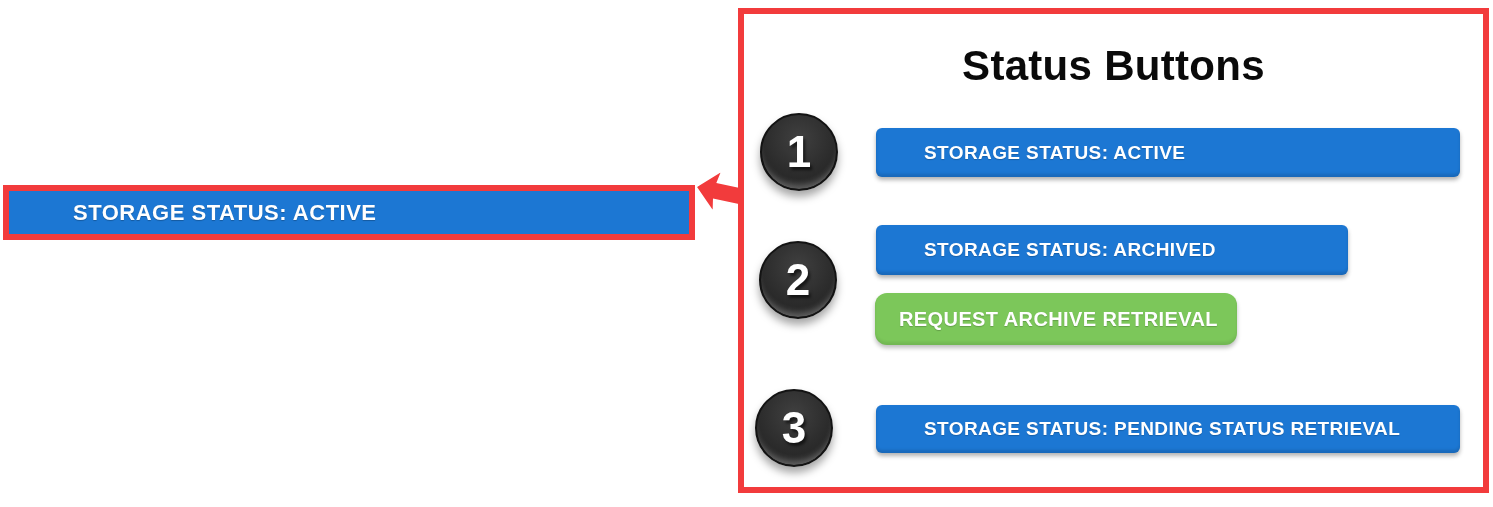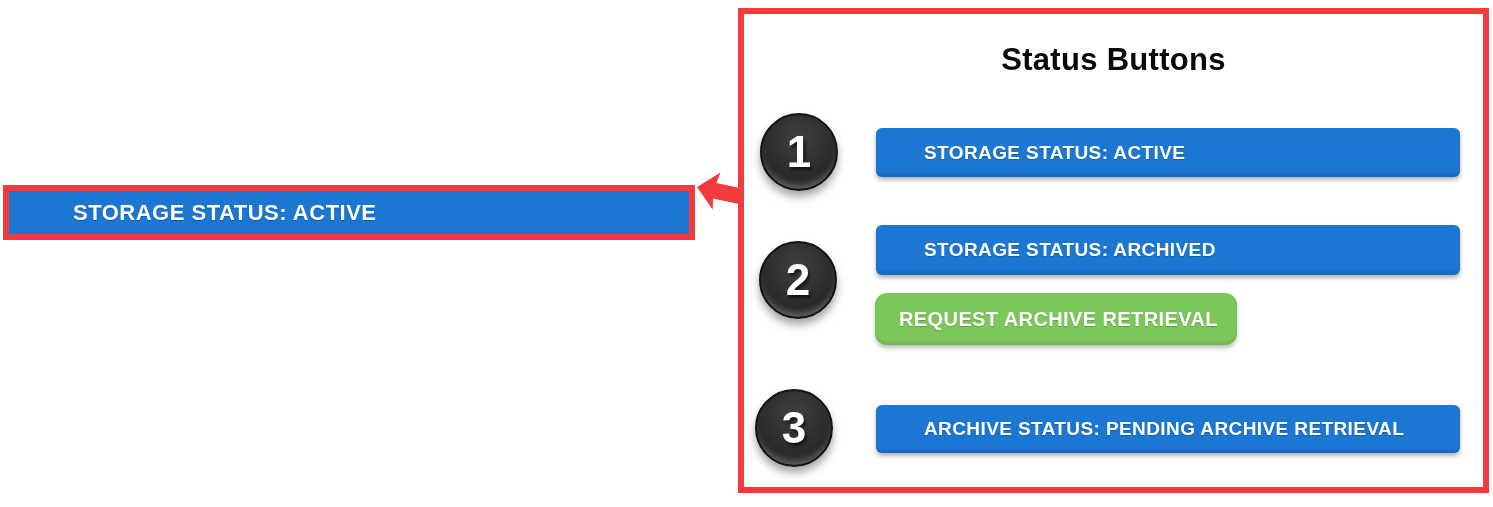--- a/index.html
+++ b/index.html
@@ -26,21 +26,21 @@
     transform:rotate(12deg);transform-origin:100% 50%;
   }
 
   
   .panel{
     position:absolute;left:738px;top:8px;width:751px;height:485px;
     border:6px solid var(--red,#f23b3c);box-sizing:border-box;background:#fff;
   }
   .panel-title{
     position:absolute;left:0;top:28px;width:100%;text-align:center;
-    font-size:31px;font-weight:bold;color:#0a0a0a;letter-spacing:.3px;
+    font-size:42px;font-weight:bold;color:#0a0a0a;letter-spacing:.3px;
   }
 
   .num-circle{
     position:absolute;width:78px;height:78px;border-radius:50%;
     background:radial-gradient(circle at 50% 32%, #404040 0%, #2c2c2c 55%, #1f1f1f 100%);
     border:2px solid #131313;box-sizing:border-box;
     box-shadow:0 6px 8px rgba(0,0,0,.35), inset 0 -8px 6px -4px rgba(255,255,255,.28);
     color:#fff;display:flex;align-items:center;justify-content:center;
     font-size:44px;font-weight:bold;text-shadow:2px 3px 3px rgba(0,0,0,.6);
   }
@@ -57,21 +57,21 @@
     background:var(--blue,#1c77d3);border-radius:6px;font-size:19px;
     padding-left:48px;
     box-shadow:0 3px 4px rgba(0,0,0,.3), inset 0 -3px 3px rgba(0,0,0,.12);
   }
   .p-btn.green{
     background:var(--green,#7cc75a);border-radius:12px;font-size:20px;
     padding-left:24px;
     box-shadow:0 3px 4px rgba(0,0,0,.25), inset 0 -3px 3px rgba(0,0,0,.08);
   }
   .btn-1{left:132px;top:114px;width:584px;height:49px;}
-  .btn-2{left:132px;top:211px;width:584px;height:50px;}
+  .btn-2{left:132px;top:211px;width:472px;height:50px;}
   .btn-2g{left:131px;top:279px;width:362px;height:52px;}
   .btn-3{left:132px;top:391px;width:584px;height:48px;padding-left:38px;}
 </style>
 </head>
 <body>
 
 <div class="stage">
 
   <div class="highlight-box">
     <button class="standalone-btn">STORAGE STATUS: ACTIVE</button>
@@ -92,16 +92,16 @@
 
     <div class="num-circle circle-2">
       <span>2</span>
     </div>
     <button class="p-btn blue btn-2">STORAGE STATUS: ARCHIVED</button>
     <button class="p-btn green btn-2g">REQUEST ARCHIVE RETRIEVAL</button>
 
     <div class="num-circle circle-3">
       <span>3</span>
     </div>
-    <button class="p-btn blue btn-3">ARCHIVE STATUS: PENDING ARCHIVE RETRIEVAL</button>
+    <button class="p-btn blue btn-3">STORAGE STATUS: PENDING STATUS RETRIEVAL</button>
 
   </div>
 </div>
 
 </body></html>

